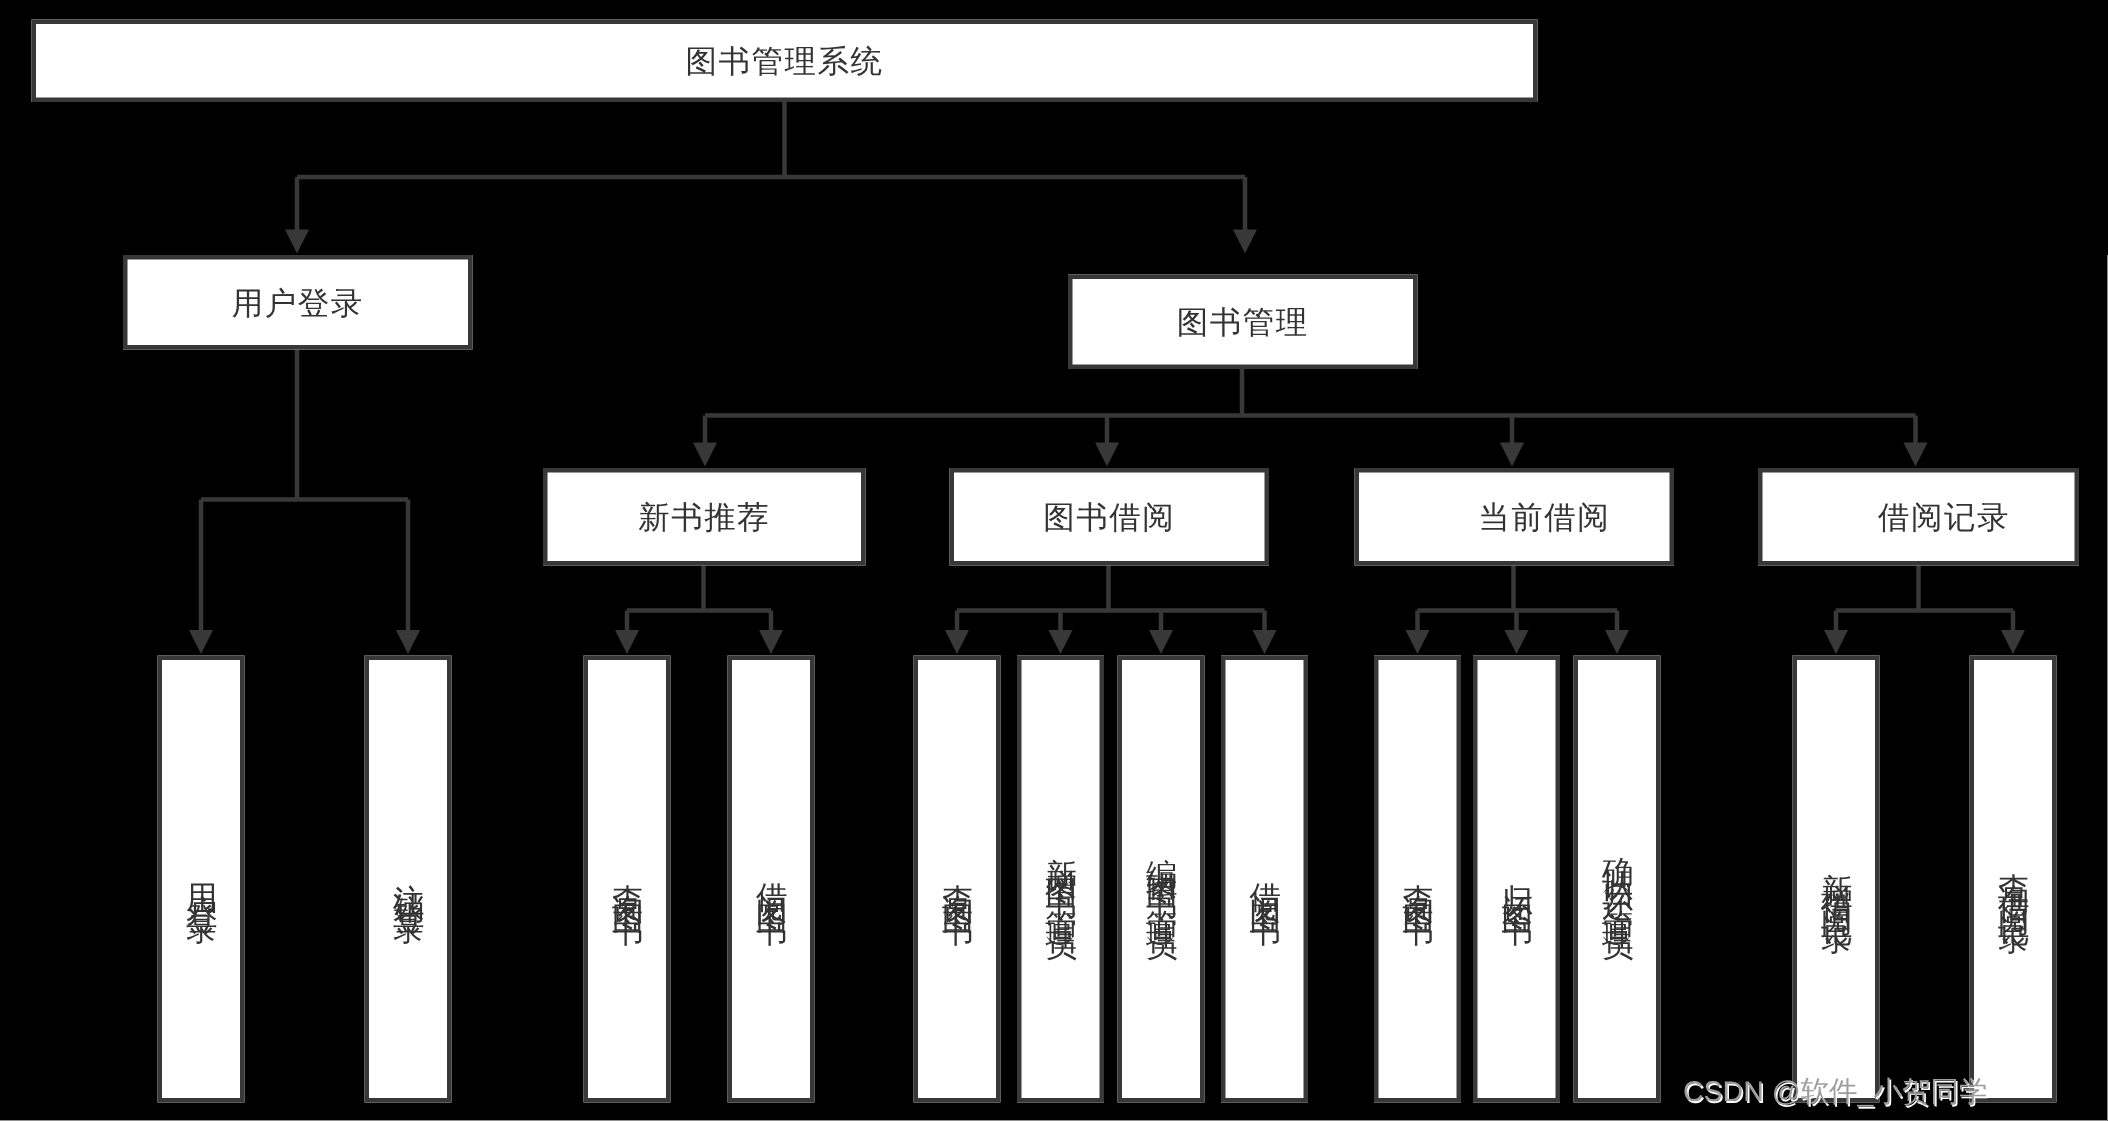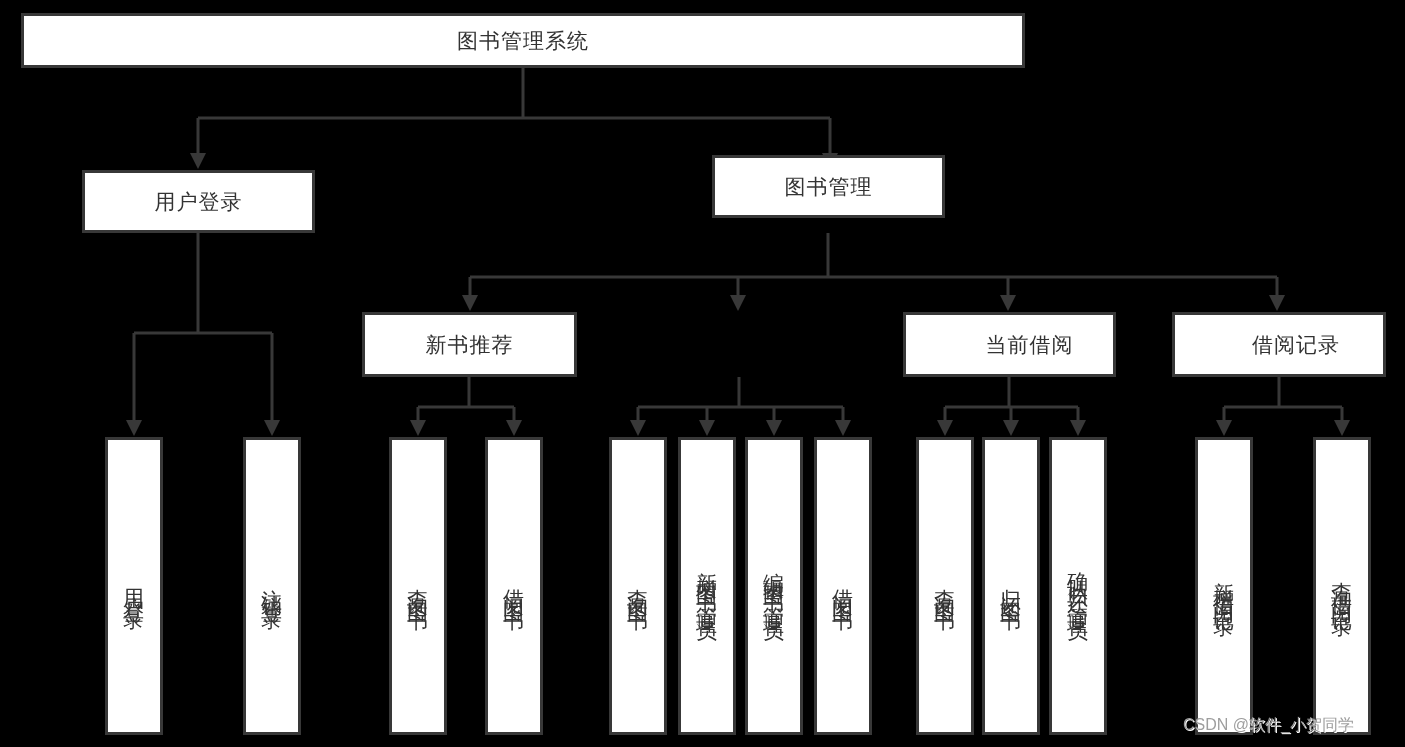--- a/index.html
+++ b/index.html
@@ -40,40 +40,40 @@
     writing-mode:vertical-lr;
     font-size:21px;
     letter-spacing:7px;
     line-height:1;
     white-space:nowrap;
   }
   
   .n-root{left:21px;top:13px;width:1004px;height:55px;}
   
   .n-userlogin{left:82px;top:170px;width:233px;height:63px;}
-  .n-bookmgmt{left:712px;top:155px;width:233px;height:63px;}
+  .n-bookmgmt{left:712px;top:183px;width:233px;height:63px;}
   
   .n-newrec{left:362px;top:312px;width:215px;height:65px;text-align:center;}
   .n-borrow{left:633px;top:312px;width:213px;height:65px;}
   .n-current{left:903px;top:312px;width:213px;height:65px;padding-left:40px;}
   .n-records{left:1172px;top:312px;width:214px;height:65px;padding-left:34px;}
   
   .leaf{top:437px;width:58px;height:298px;}
   .lf-1{left:105px;}  .lf-2{left:243px;}
   .lf-3{left:389px;}  .lf-4{left:485px;}
   .lf-5{left:609px;}  .lf-6{left:678px;}
   .lf-7{left:745px;}  .lf-8{left:814px;}
   .lf-9{left:916px;}  .lf-10{left:982px;}
   .lf-11{left:1049px;}
   .lf-12{left:1195px;} .lf-13{left:1313px;}
   .watermark{
     position:absolute;
-    left:1183px;top:715px;
+    left:1122px;top:715px;
     z-index:3;
-    font-size:16px;
+    font-size:19px;
     color:#9e9e9e;
     text-shadow:1px 1px 0 #ffffff;
     white-space:nowrap;
   }
 </style>
 </head>
 <body>
 
 <div class="canvas">
 
@@ -109,20 +109,21 @@
       <polygon points="1334,420 1350,420 1342,436"></polygon>
     </g>
   </svg>
 
   <div class="node n-root">图书管理系统</div>
 
   <div class="node n-userlogin">用户登录</div>
   <div class="node n-bookmgmt">图书管理</div>
 
   <div class="node n-newrec">新书推荐</div>
+  <div class="node n-borrow">图书借阅</div>
   <div class="node n-current">当前借阅</div>
   <div class="node n-records">借阅记录</div>
 
   <div class="vnode leaf lf-1">
     <span>用户登录</span>
   </div>
   <div class="vnode leaf lf-2">
     <span>注销登录</span>
   </div>
   <div class="vnode leaf lf-3">

